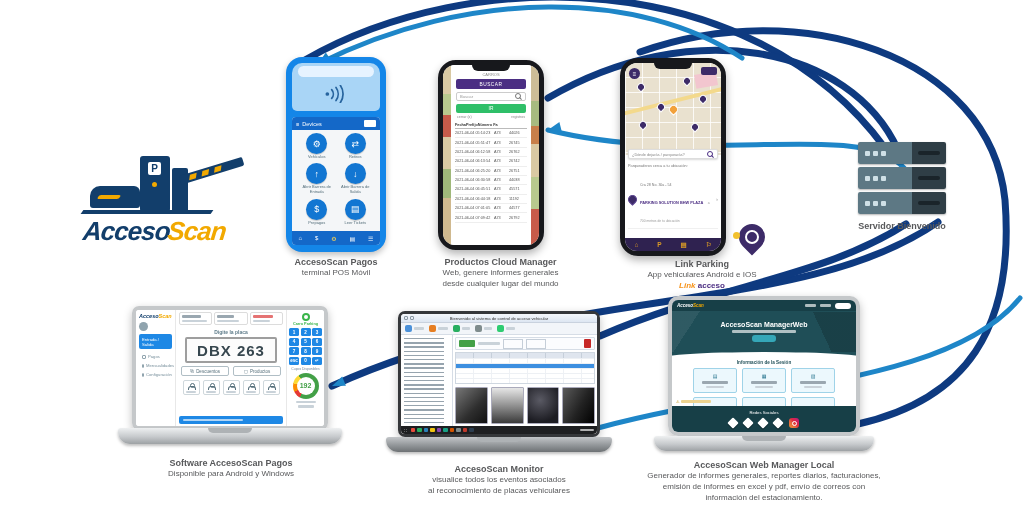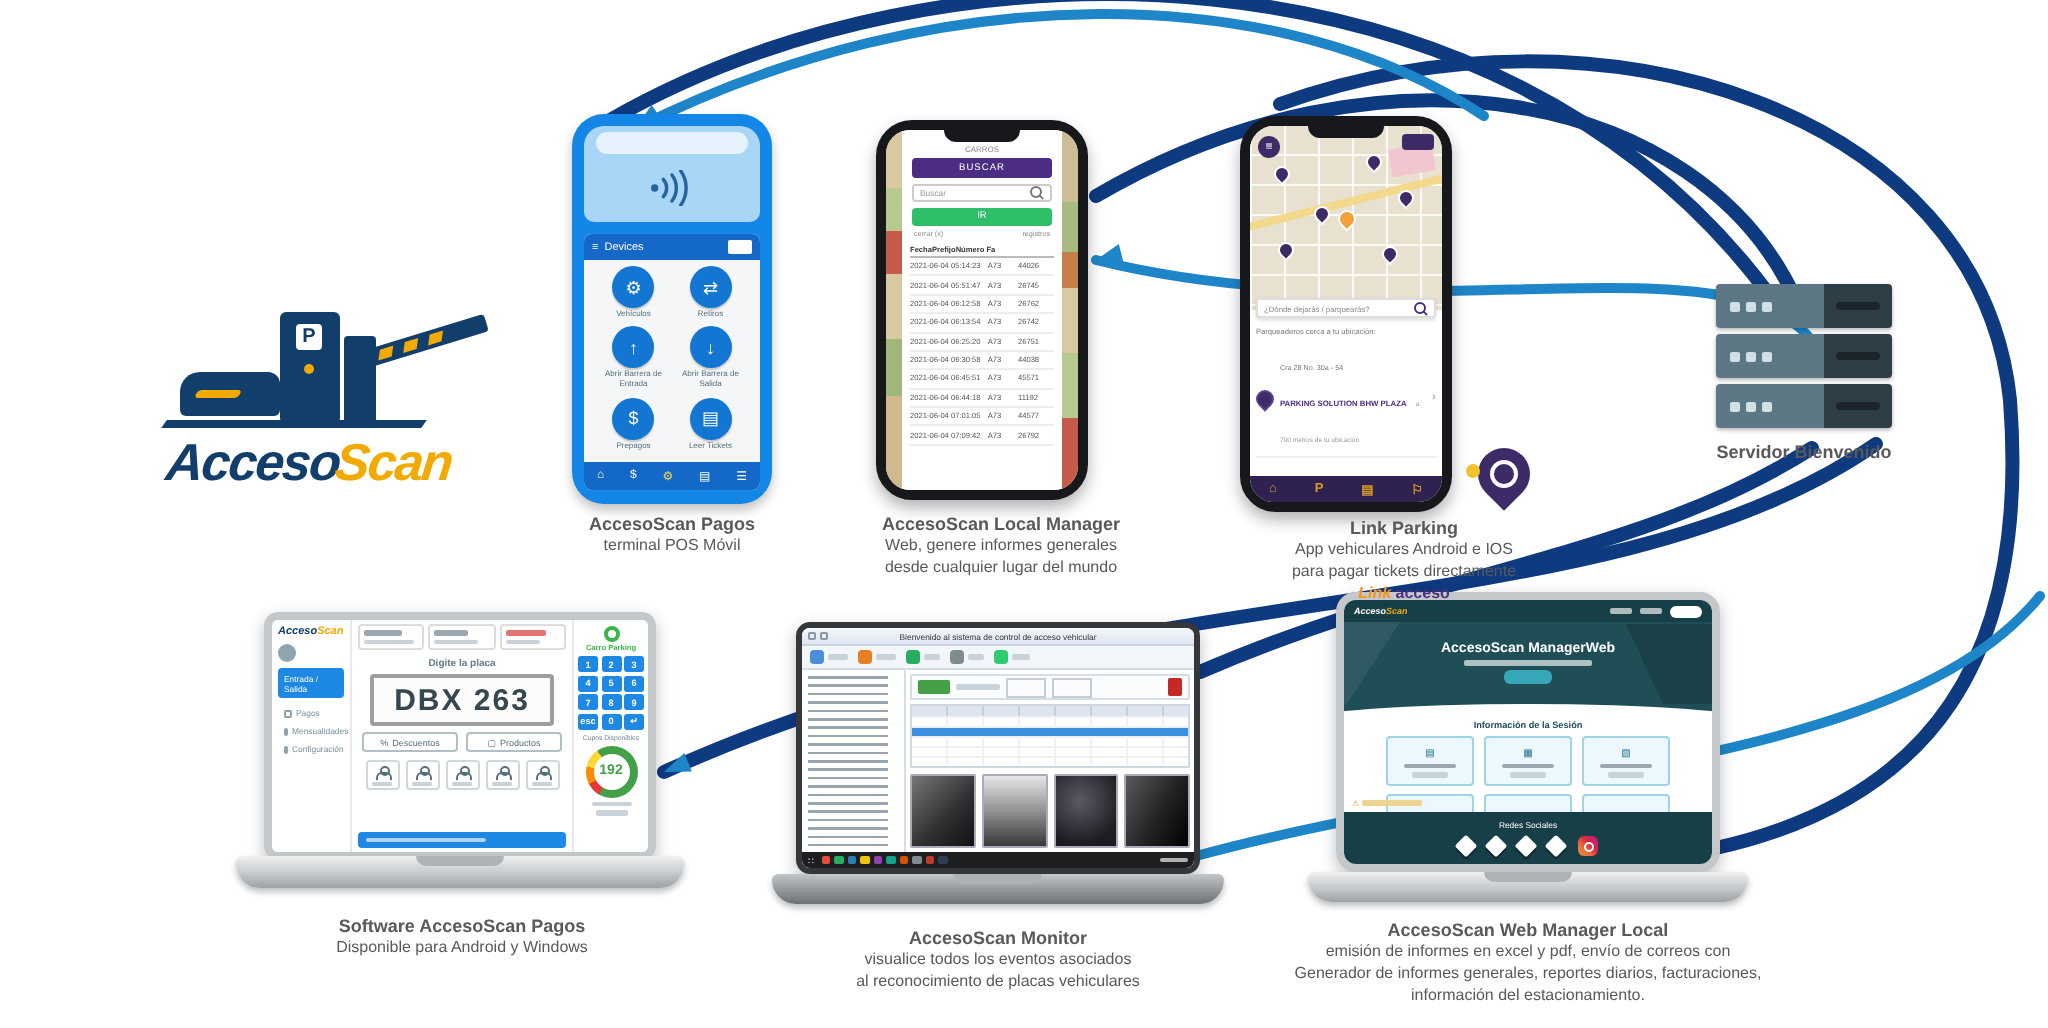--- a/index.html
+++ b/index.html
@@ -439,21 +439,21 @@
             <span class="cc1">2021-06-04 07:09:42</span>
             <span class="cc2">A73</span>
             <span class="cc3">26792</span>
           </div>
           </div>
       </div>
     </div>
   </div>
 </div>
 <div class="cap" style="left:418px;top:257px;width:165px">
-  <b>AccesoScan Local Manager</b>
+  <b>Productos Cloud Manager</b>
   <span>Web, genere informes generales</span>
   <span>desde cualquier lugar del mundo</span>
 </div>
 
 <div class="device phone" style="left:620px;top:58px;width:106px;height:198px">
   <div class="notch"></div>
   <div class="pscreen">
     <div class="lmap">
       <div class="lroad"></div>
       <div class="lpink"></div>
@@ -503,21 +503,21 @@
   </div>
 </div>
 <div class="device linklogo" style="left:737px;top:224px">
   <div class="pin"></div>
     <div class="ring"></div>
     <div class="ydot"></div>
 </div>
 <div class="cap" style="left:596px;top:259px;width:212px">
   <b>Link Parking</b>
   <span>App vehiculares Android e IOS</span>
-  <span><span>para pagar tickets directamente</span>
+  <span>
     <b style="display:inline;font-size:8px;color:#f7941d;font-style:italic">Link</b>
     <b style="display:inline;font-size:8px;color:#4b2e83">acceso</b>
   </span>
 </div>
 
 <div class="device server" style="left:858px;top:142px">
   <div class="srv-unit">
       <div class="srv-front">
         <i></i>
         <i></i>
@@ -805,16 +805,16 @@
         <span class="diamond"></span>
         <span class="diamond"></span>
         <span class="insta"></span>
       </span>
     </div>
   </div>
 </div>
 <div class="lapbase" style="left:654px;top:436px;width:220px;height:15px"></div>
 <div class="cap" style="left:640px;top:460px;width:248px">
   <b>AccesoScan Web Manager Local</b>
+  <span>Generador de informes generales, reportes diarios, facturaciones,</span>
   <span>emisión de informes en excel y pdf, envío de correos con</span>
-  <span>Generador de informes generales, reportes diarios, facturaciones,</span>
   <span>información del estacionamiento.</span>
 </div>
 
 </body></html>

